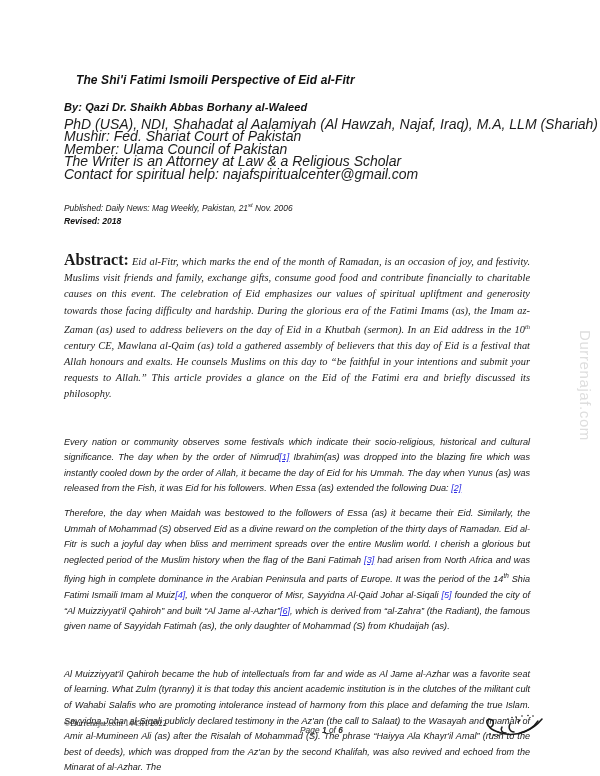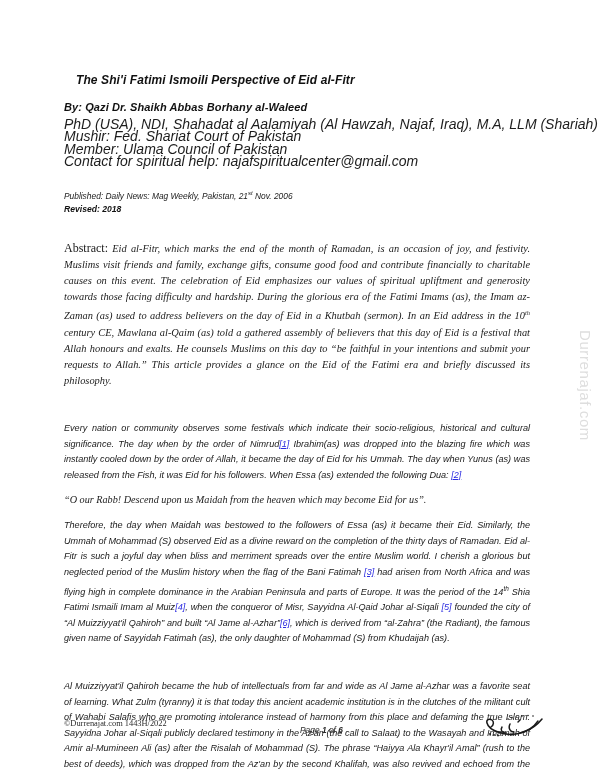--- a/index.html
+++ b/index.html
@@ -81,23 +81,23 @@
     margin-top: 24px;
     font-family: "Liberation Serif", serif;
     font-style: italic;
     font-size: 10.4px;
     line-height: 16.1px;
     text-align: justify;
     color: #1a1a1a;
   }
   .abstract .lead {
     font-family: "Liberation Serif", serif;
-    font-weight: normal;
+    font-weight: bold;
     font-style: normal;
-    font-size: 12px;
+    font-size: 16px;
   }
   .abstract sup, .body-par sup {
     font-size: 6.4px;
     vertical-align: super;
   }
 
   
   .body-par {
     margin-top: 32px;
     font-family: "Liberation Sans", sans-serif;
@@ -184,33 +184,33 @@
 
   <div class="content">
 
     <div>
       <div class="doc-title">The Shi'i Fatimi Ismoili Perspective of Eid al-Fitr</div>
       <div class="doc-author">By: Qazi Dr. Shaikh Abbas Borhany al-Waleed</div>
 
       <div class="cred-line">PhD (USA), NDI, Shahadat al Aalamiyah (Al Hawzah, Najaf, Iraq), M.A, LLM (Shariah)</div>
       <div class="cred-line">Mushir: Fed. Shariat Court of Pakistan</div>
       <div class="cred-line">Member: Ulama Council of Pakistan</div>
+      <div class="cred-line">The Writer is an Attorney at Law &amp; a Religious Scholar</div>
       <div class="cred-line">Contact for spiritual help: najafspiritualcenter@gmail.com</div>
     </div>
 
     <div class="pub-block">
       <div class="pub-line"><span>Published: Daily News: Mag Weekly, Pakistan, 21</span><sup>st</sup><span> Nov. 2006</span></div>
       <div class="revised-line">Revised: 2018</div>
     </div>
 
     <p class="abstract"><span class="lead">Abstract:</span><span> Eid al-Fitr, which marks the end of the month of Ramadan, is an occasion of joy, and festivity. Muslims visit friends and family, exchange gifts, consume good food and contribute financially to charitable causes on this event. The celebration of Eid emphasizes our values of spiritual upliftment and generosity towards those facing difficulty and hardship. During the glorious era of the Fatimi Imams (as), the Imam az-Zaman (as) used to address believers on the day of Eid in a Khutbah (sermon). In an Eid address in the 10</span><sup>th</sup><span> century CE, Mawlana al-Qaim (as) told a gathered assembly of believers that this day of Eid is a festival that Allah honours and exalts. He counsels Muslims on this day to “be faithful in your intentions and submit your requests to Allah.” This article provides a glance on the Eid of the Fatimi era and briefly discussed its philosophy.</span></p>
 
     <p class="body-par"><span>Every nation or community observes some festivals which indicate their socio-religious, historical and cultural significance. The day when by the order of Nimrud</span><a class="cite" href="#">[1]</a><span> Ibrahim(as) was dropped into the blazing fire which was instantly cooled down by the order of Allah, it became the day of Eid for his Ummah. The day when Yunus (as) was released from the Fish, it was Eid for his followers. When Essa (as) extended the following Dua: </span><a class="cite" href="#">[2]</a></p>
 
-    <p class="quote-par">“O our Rabb! Descend upon us Maidah from the heaven which may become Eid for us”.</p>
 
     <p class="body-par tight"><span>Therefore, the day when Maidah was bestowed to the followers of Essa (as) it became their Eid. Similarly, the Ummah of Mohammad (S) observed Eid as a divine reward on the completion of the thirty days of Ramadan. Eid al-Fitr is such a joyful day when bliss and merriment spreads over the entire Muslim world. I cherish a glorious but neglected period of the Muslim history when the flag of the Bani Fatimah </span><a class="cite" href="#">[3]</a><span> had arisen from North Africa and was flying high in complete dominance in the Arabian Peninsula and parts of Europe. It was the period of the 14</span><sup>th</sup><span> Shia Fatimi Ismaili Imam al Muiz</span><a class="cite plain" href="#">[4]</a><span>, when the conqueror of Misr, Sayyidna Al-Qaid Johar al-Siqali </span><a class="cite plain" href="#">[5]</a><span> founded the city of “Al Muizziyyat'il Qahiroh” and built “Al Jame al-Azhar”</span><a class="cite" href="#">[6]</a><span>, which is derived from “al-Zahra” (the Radiant), the famous given name of Sayyidah Fatimah (as), the only daughter of Mohammad (S) from Khudaijah (as).</span></p>
 
     <p class="body-par">Al Muizziyyat'il Qahiroh became the hub of intellectuals from far and wide as Al Jame al-Azhar was a favorite seat of learning. What Zulm (tyranny) it is that today this ancient academic institution is in the clutches of the militant cult of Wahabi Salafis who are promoting intolerance instead of harmony from this place and defaming the true Islam. Sayyidna Johar al-Siqali publicly declared testimony in the Az'an (the call to Salaat) to the Wasayah and Imamah of Amir al-Mumineen Ali (as) after the Risalah of Mohammad (S). The phrase “Haiyya Ala Khayr'il Amal” (rush to the best of deeds), which was dropped from the Az'an by the second Khalifah, was also revived and echoed from the Minarat of al-Azhar. The</p>
 
   </div>
 
   <div class="footer">
     <div class="footer-copy">©Durrenajat.com 1443H/2022</div>
     <div class="footer-page"><span>Page </span><b>1</b><span> of </span><b>6</b></div>

